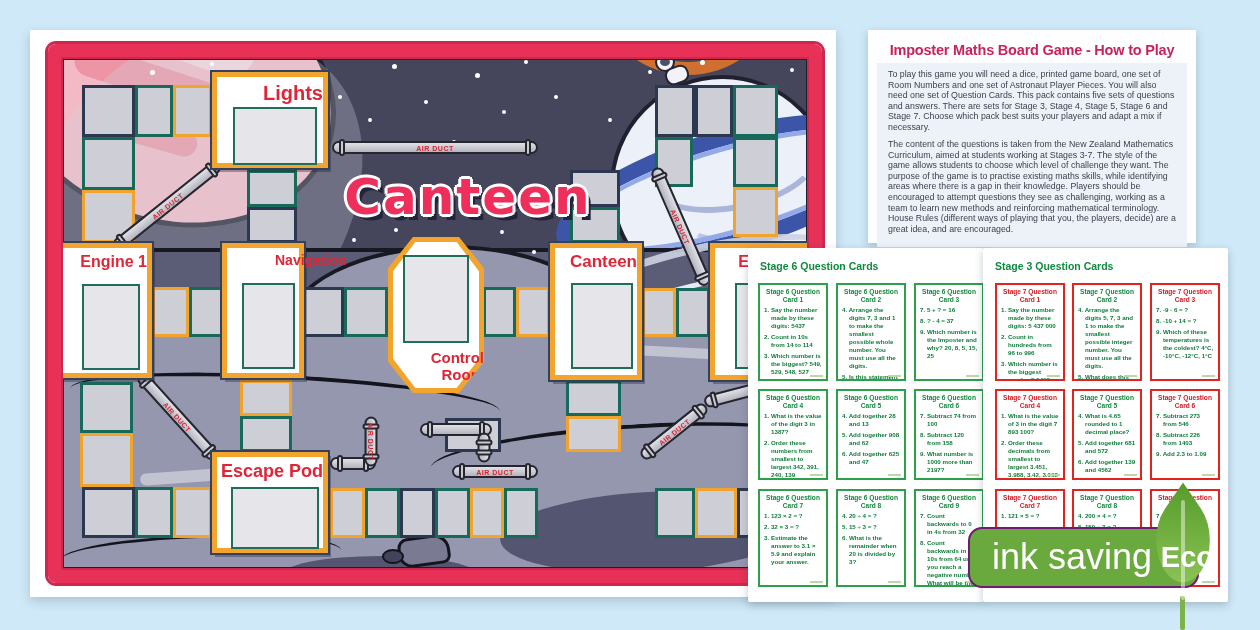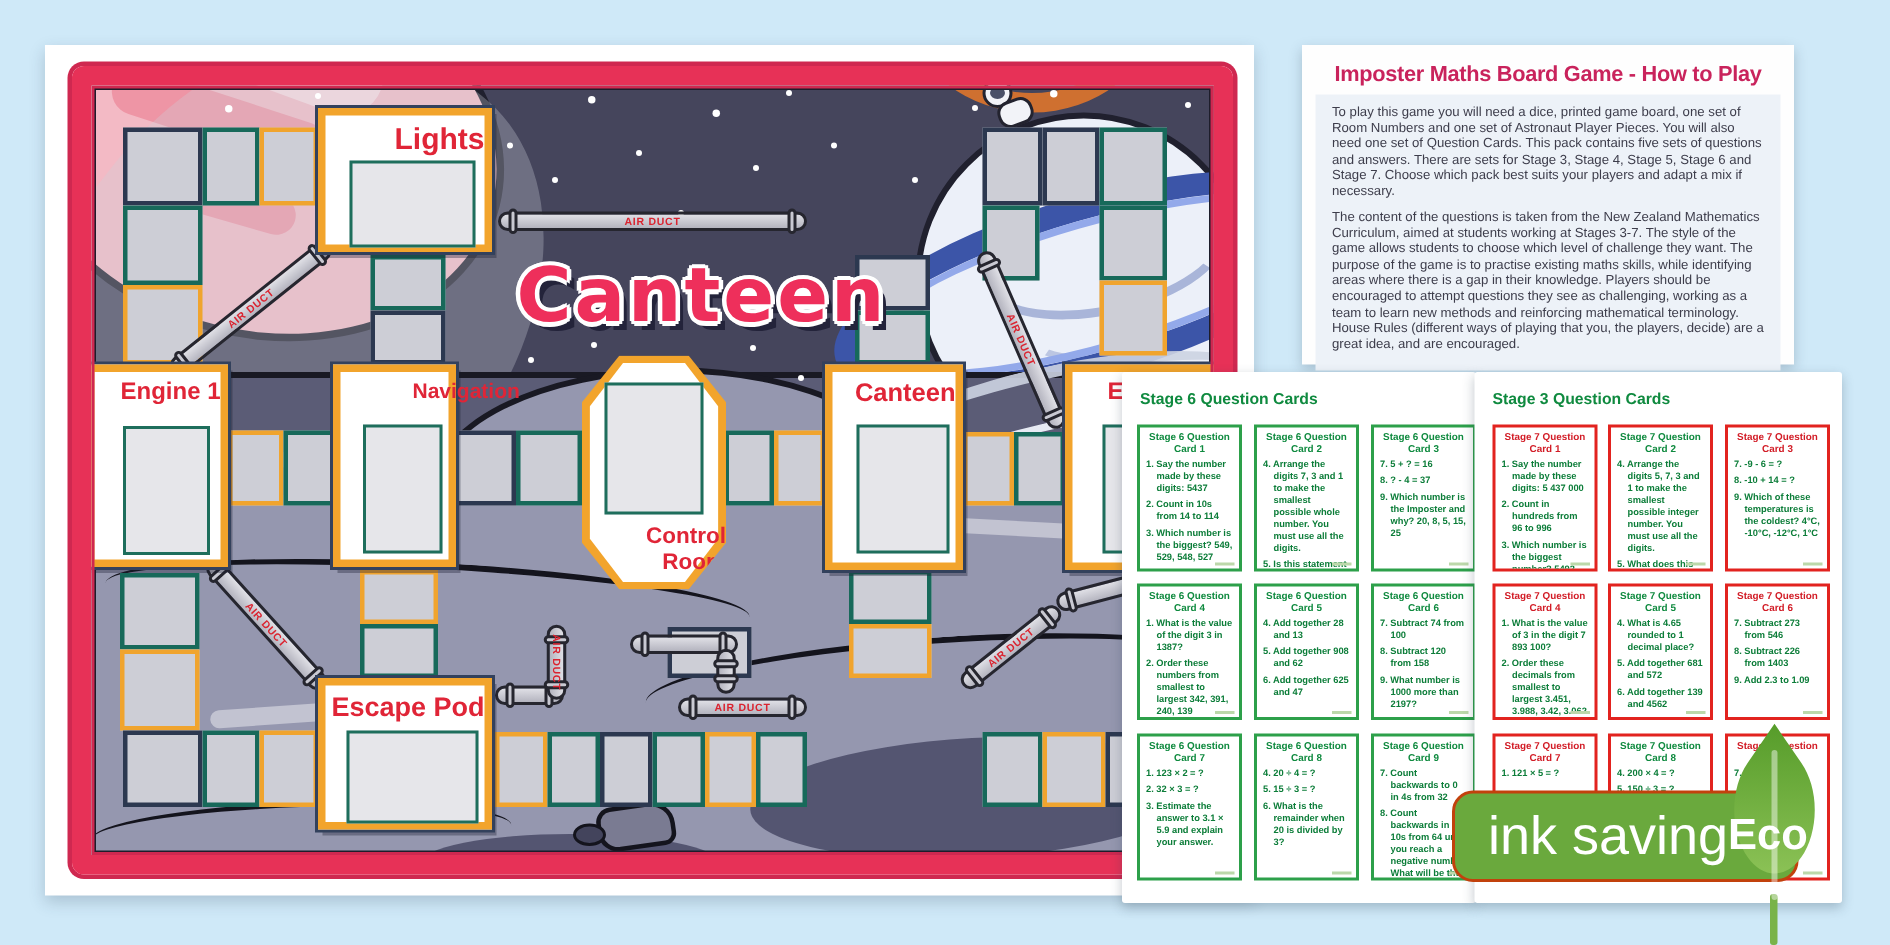--- a/index.html
+++ b/index.html
@@ -109,29 +109,29 @@
   .qhead{font-size:6.6px;font-weight:bold;color:#0f8a3f;text-align:center;margin-bottom:3px;line-height:1.15;}
   .qhead.redh{color:#d21c26;}
   .qi{font-size:6.2px;font-weight:bold;color:#0c7d39;line-height:1.28;margin-bottom:3px;
       text-indent:-7px;padding-left:7px;}
 
   
   #twinkl-logo{position:absolute;left:716px;top:534px;width:60px;height:56px;background:#35b4e8;
                border-radius:12px;z-index:9;color:#fff;font-weight:bold;font-size:26px;line-height:52px;
                padding-left:9px;}
   #ink-banner{position:absolute;left:968px;top:527px;width:231px;height:61px;background:#6aa93d;
-              border:2px solid #c2410c;border-radius:14px;z-index:40;color:#fff;font-size:36px;
+              border:2px solid #701a75;border-radius:14px;z-index:40;color:#fff;font-size:36px;
               line-height:55px;padding-left:22px;}
   #eco-leaf{position:absolute;left:1155px;top:512px;width:56px;height:56px;
             background:linear-gradient(135deg,#569c2a,#93c75c);transform:scaleY(1.45) rotate(45deg);
             border-radius:0 55% 45% 55%;z-index:41;}
   #eco-stem{position:absolute;left:1180px;top:596px;width:5px;height:34px;background:#79b349;border-radius:2px;z-index:40;}
   #eco-vein{position:absolute;left:1181px;top:500px;width:4px;height:100px;background:rgba(255,255,255,.45);
             border-radius:2px;z-index:42;}
-  #eco-text{position:absolute;left:1152px;top:541px;width:62px;text-align:left;font-size:29px;
+  #eco-text{position:absolute;left:1152px;top:541px;width:62px;text-align:right;font-size:29px;
             font-weight:bold;color:#fff;z-index:43;}
 </style>
 </head>
 <body>
 
 <div id="stage">
 
   <div id="board-sheet"></div>
 
   <div id="board-layer">

